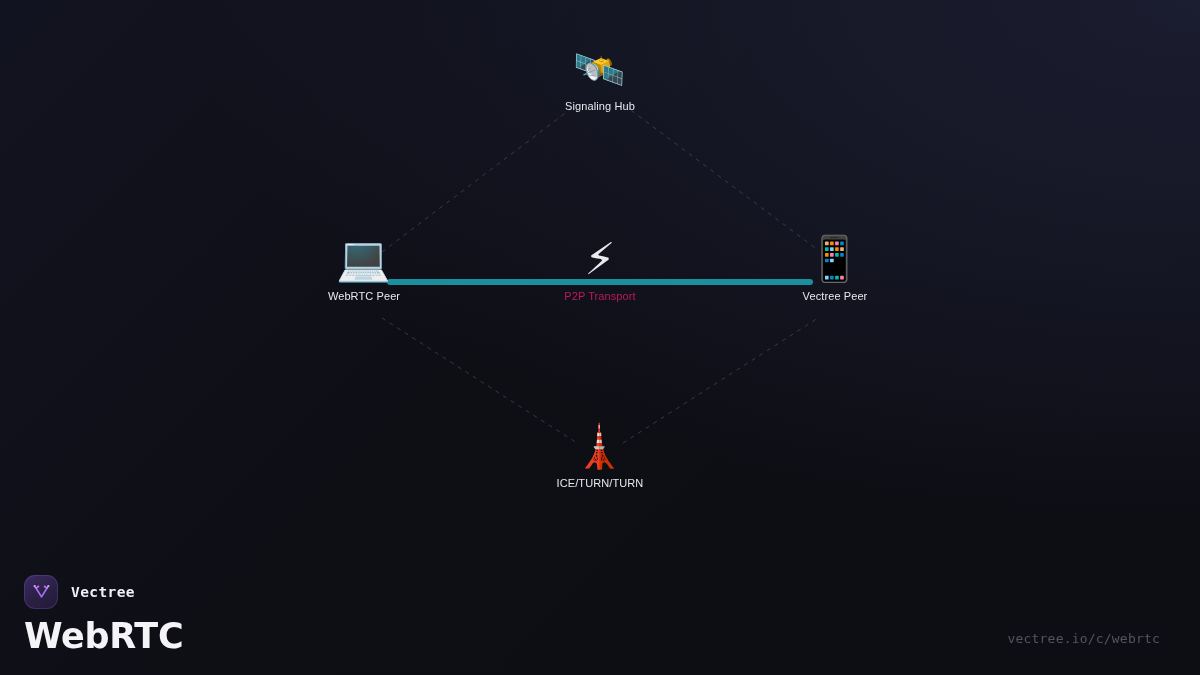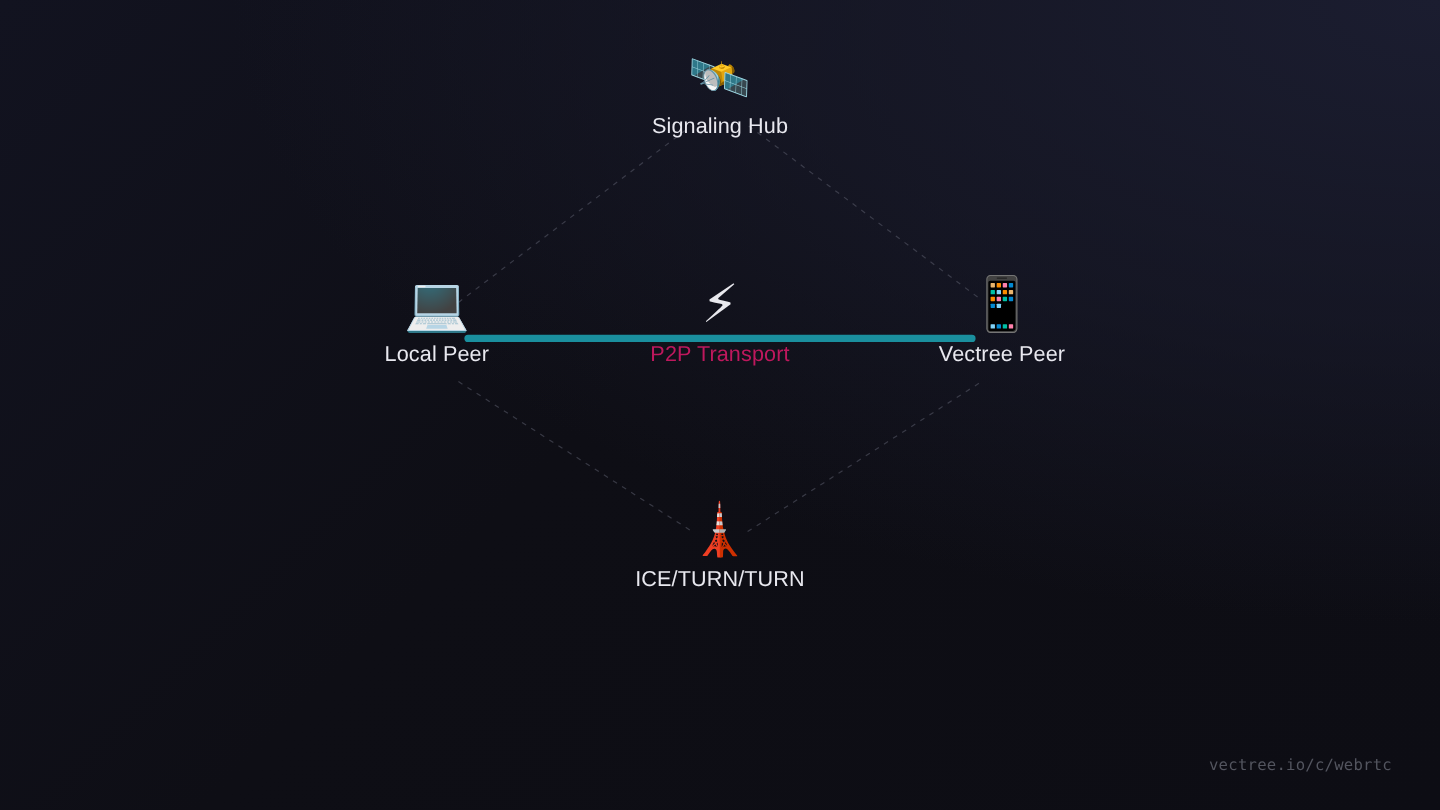--- a/index.html
+++ b/index.html
@@ -29,21 +29,21 @@
     width:210px;
   }
   .node .glyph {
     font-family:"DejaVu Sans", sans-serif;
     line-height:1;
     user-select:none;
     display:block;
   }
   .node .nlabel {
     margin-top:9px;
-    font-size:18px;
+    font-size:11px;
     letter-spacing:.1px;
     white-space:nowrap;
     text-align:center;
   }
   .node.size-lg .glyph { font-size:44px; }
   .node.size-md .glyph { font-size:42px; }
 
   .lbl-white { color:#e8e8ef; }
   .lbl-accent { color:#be185d; }
 
@@ -103,32 +103,49 @@
       <line x1="623" y1="443" x2="818" y2="318" stroke="#5a5c6b" stroke-width="1" stroke-linecap="butt" stroke-dasharray="4 5" opacity="0.55"></line>
     </svg>
 
   <div id="nodes-layer">
       <div class="node size-md" style="left: 600px; top: 80px;">
         <span class="glyph">🛰️</span>
         <span class="nlabel lbl-white">Signaling Hub</span>
       </div>
       <div class="node size-lg" style="left: 364px; top: 269px;">
         <span class="glyph">💻</span>
-        <span class="nlabel lbl-white">Local Peer</span>
+        <span class="nlabel lbl-white">WebRTC Peer</span>
       </div>
       <div class="node size-lg" style="left: 600px; top: 269px;">
         <span class="glyph">⚡</span>
         <span class="nlabel lbl-accent">P2P Transport</span>
       </div>
       <div class="node size-lg" style="left: 835px; top: 269px;">
         <span class="glyph">📱</span>
         <span class="nlabel lbl-white">Vectree Peer</span>
       </div>
       <div class="node size-md" style="left: 600px; top: 457px;">
         <span class="glyph">🗼</span>
         <span class="nlabel lbl-white">ICE/TURN/TURN</span>
       </div>
     </div>
 
+  <div class="brand">
+    <div class="brand-row">
+      <span class="brand-mark">
+        <svg width="19" height="19" viewBox="0 0 24 24" fill="none" aria-hidden="true">
+          <path d="M5.2 6.6 L12 17.6 L18.8 6.6" stroke="#a86ef0" stroke-width="2.1" stroke-linecap="round" stroke-linejoin="round"></path>
+          <path d="M5.2 6.6 L3.6 4.2 M5.2 6.6 L7.6 4.6" stroke="#c98bf7" stroke-width="1.5" stroke-linecap="round"></path>
+          <path d="M18.8 6.6 L20.4 4.2 M18.8 6.6 L16.4 4.6" stroke="#c98bf7" stroke-width="1.5" stroke-linecap="round"></path>
+          <circle cx="3.4" cy="3.9" r="1.5" fill="#d79bfb"></circle>
+          <circle cx="7.9" cy="4.3" r="1.3" fill="#c07cf4"></circle>
+          <circle cx="20.6" cy="3.9" r="1.5" fill="#d79bfb"></circle>
+          <circle cx="16.1" cy="4.3" r="1.3" fill="#c07cf4"></circle>
+        </svg>
+      </span>
+      <span class="brand-name">Vectree</span>
+    </div>
+    <div class="brand-title">WebRTC</div>
+  </div>
 
   <div class="url">vectree.io/c/webrtc</div>
 
 </div>
 
 </body></html>

